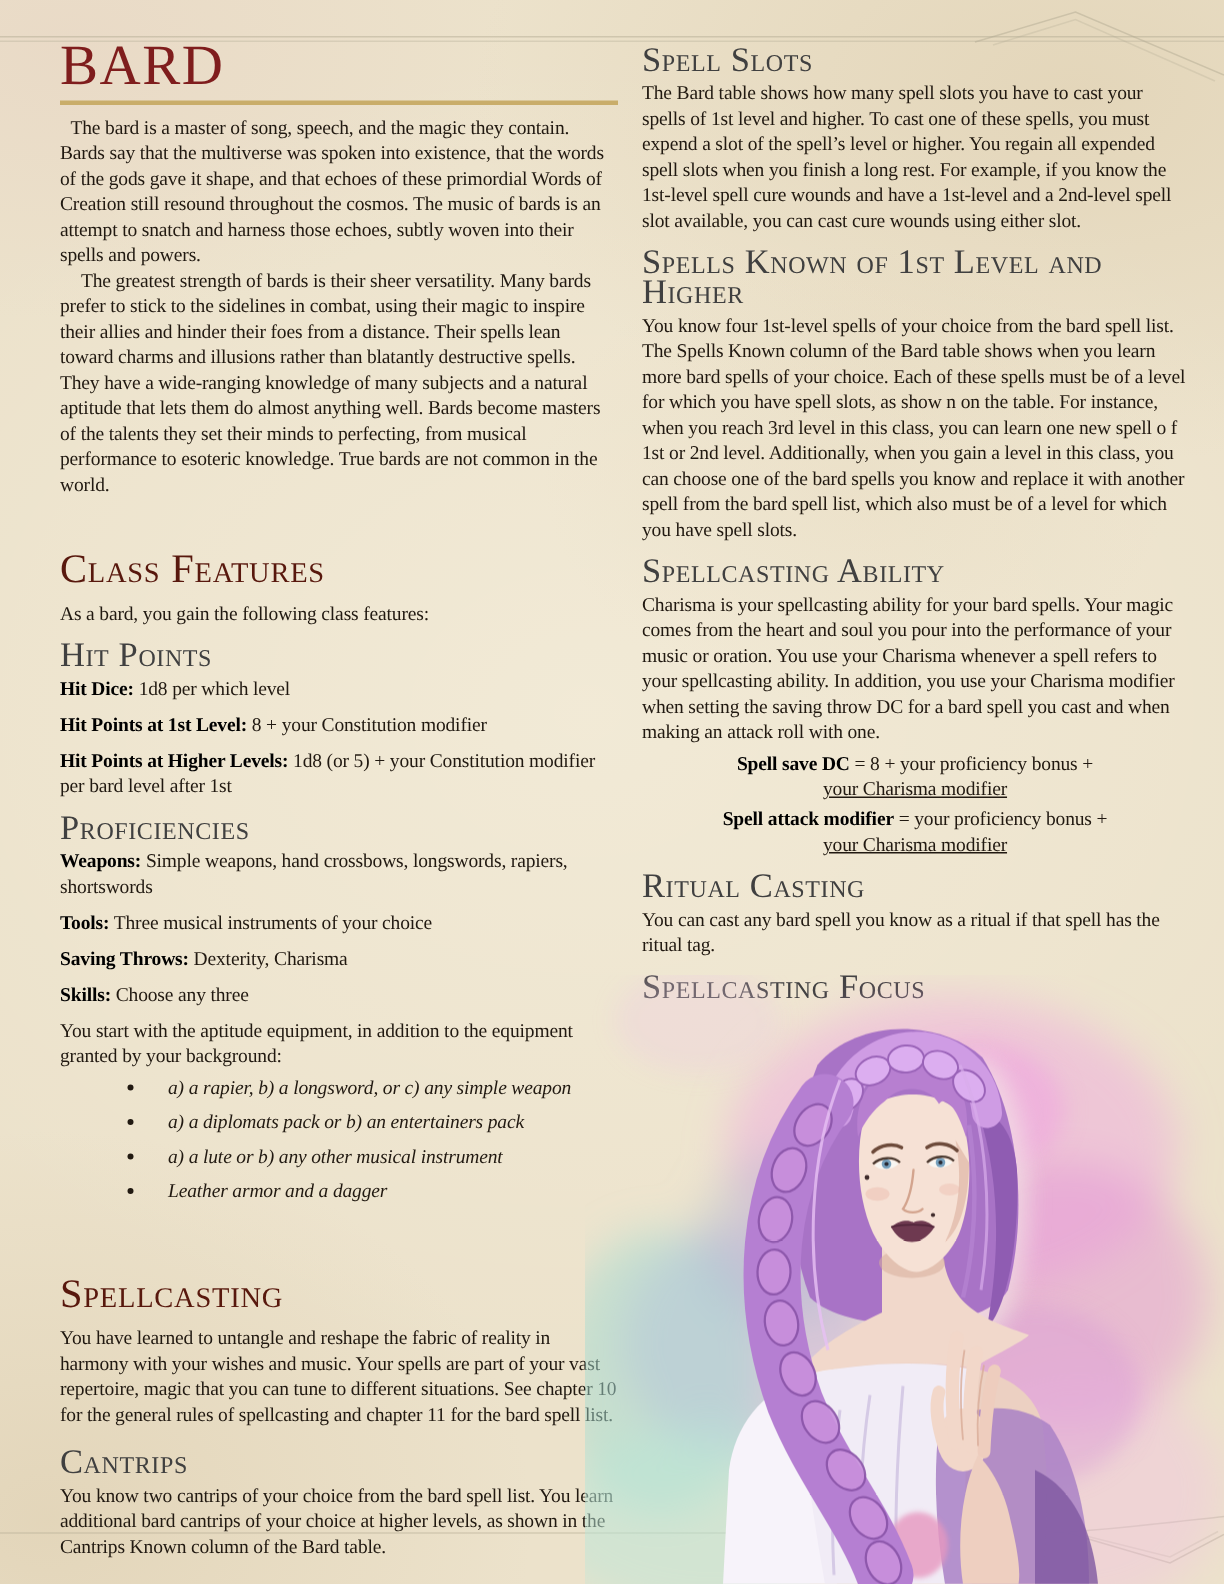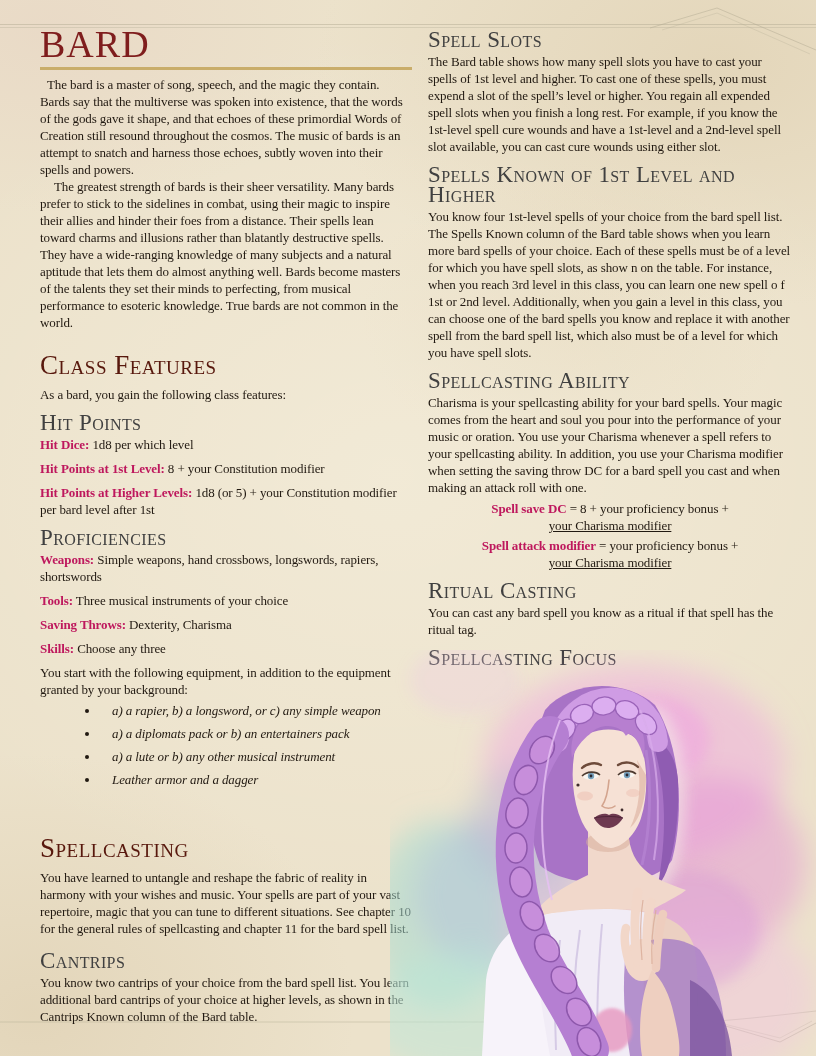--- a/index.html
+++ b/index.html
@@ -29,21 +29,21 @@
   }
   h3.subsection{
     font-variant:small-caps;font-weight:normal;color:#404040;
     font-size:23px;line-height:20px;margin:10px 0 3px 0;letter-spacing:.4px;
   }
   h3.first{margin-top:0;}
   p{margin:0 0 7px 0;}
   p.tight{margin-bottom:4px;}
   .indent1{text-indent:7px;margin-bottom:0;}
   .indent2{text-indent:14px;}
-  b.lbl{color:#be185d;}
+  b.lbl{color:#000000;}
   ul.equip{margin:2px 0 0 0;padding-left:60px;}
   ul.equip li{font-style:italic;margin-bottom:6px;padding-left:12px;}
   .spellcasting-block{margin-top:46px;}
   .formula{text-align:center;margin:2px 18px 8px 18px;}
   .formula .f1{margin:0;}
   .formula .f2{margin:0 0 3px 0;text-decoration:underline;}
   .topdeco,.bottomdeco{position:absolute;left:0;width:816px;pointer-events:none;}
   .topdeco{top:0;height:58px;}
   .bottomdeco{top:1006px;height:50px;}
   .illustration{position:absolute;left:390px;top:650px;width:426px;height:406px;}
@@ -63,35 +63,35 @@
   <path d="M712,16 L780,36 L816,17" stroke="#b3ac94" stroke-width="1" fill="none" opacity="0.5"></path>
   <path d="M724,18 L780,32 L812,15" stroke="#b3ac94" stroke-width="1" fill="none" opacity="0.3"></path>
 </svg>
 
 <div class="col col-left">
   <h1 class="page-title">BARD</h1>
 
   <p class="indent1">The bard is a master of song, speech, and the magic they contain. Bards say that the multiverse was spoken into existence, that the words of the gods gave it shape, and that echoes of these primordial Words of Creation still resound throughout the cosmos. The music of bards is an attempt to snatch and harness those echoes, subtly woven into their spells and powers.</p>
   <p class="indent2">The greatest strength of bards is their sheer versatility. Many bards prefer to stick to the sidelines in combat, using their magic to inspire their allies and hinder their foes from a distance. Their spells lean toward charms and illusions rather than blatantly destructive spells. They have a wide-ranging knowledge of many subjects and a natural aptitude that lets them do almost anything well. Bards become masters of the talents they set their minds to perfecting, from musical performance to esoteric knowledge. True bards are not common in the world.</p>
 
-  <h2 class="section" style="margin-top:20px;">Class Features</h2>
+  <h2 class="section" style="margin-top:34px;">Class Features</h2>
   <p>As a bard, you gain the following class features:</p>
 
   <h3 class="subsection">Hit Points</h3>
   <p><b class="lbl">Hit Dice:</b><span> 1d8 per which level</span></p>
   <p><b class="lbl">Hit Points at 1st Level:</b><span> 8 + your Constitution modifier</span></p>
   <p><b class="lbl">Hit Points at Higher Levels:</b><span> 1d8 (or 5) + your Constitution modifier per bard level after 1st</span></p>
 
   <h3 class="subsection">Proficiencies</h3>
   <p><b class="lbl">Weapons:</b><span> Simple weapons, hand crossbows, longswords, rapiers, shortswords</span></p>
   <p><b class="lbl">Tools:</b><span> Three musical instruments of your choice</span></p>
   <p><b class="lbl">Saving Throws:</b><span> Dexterity, Charisma</span></p>
   <p><b class="lbl">Skills:</b><span> Choose any three</span></p>
 
-  <p class="tight">You start with the following equipment, in addition to the equipment granted by your background:</p>
+  <p class="tight">You start with the aptitude equipment, in addition to the equipment granted by your background:</p>
   <ul class="equip">
     <li>a) a rapier, b) a longsword, or c) any simple weapon</li>
     <li>a) a diplomats pack or b) an entertainers pack</li>
     <li>a) a lute or b) any other musical instrument</li>
     <li>Leather armor and a dagger</li>
   </ul>
 
   <div class="spellcasting-block">
     <h2 class="section">Spellcasting</h2>
     <p>You have learned to untangle and reshape the fabric of reality in harmony with your wishes and music. Your spells are part of your vast repertoire, magic that you can tune to different situations. See chapter 10 for the general rules of spellcasting and chapter 11 for the bard spell list.</p>

